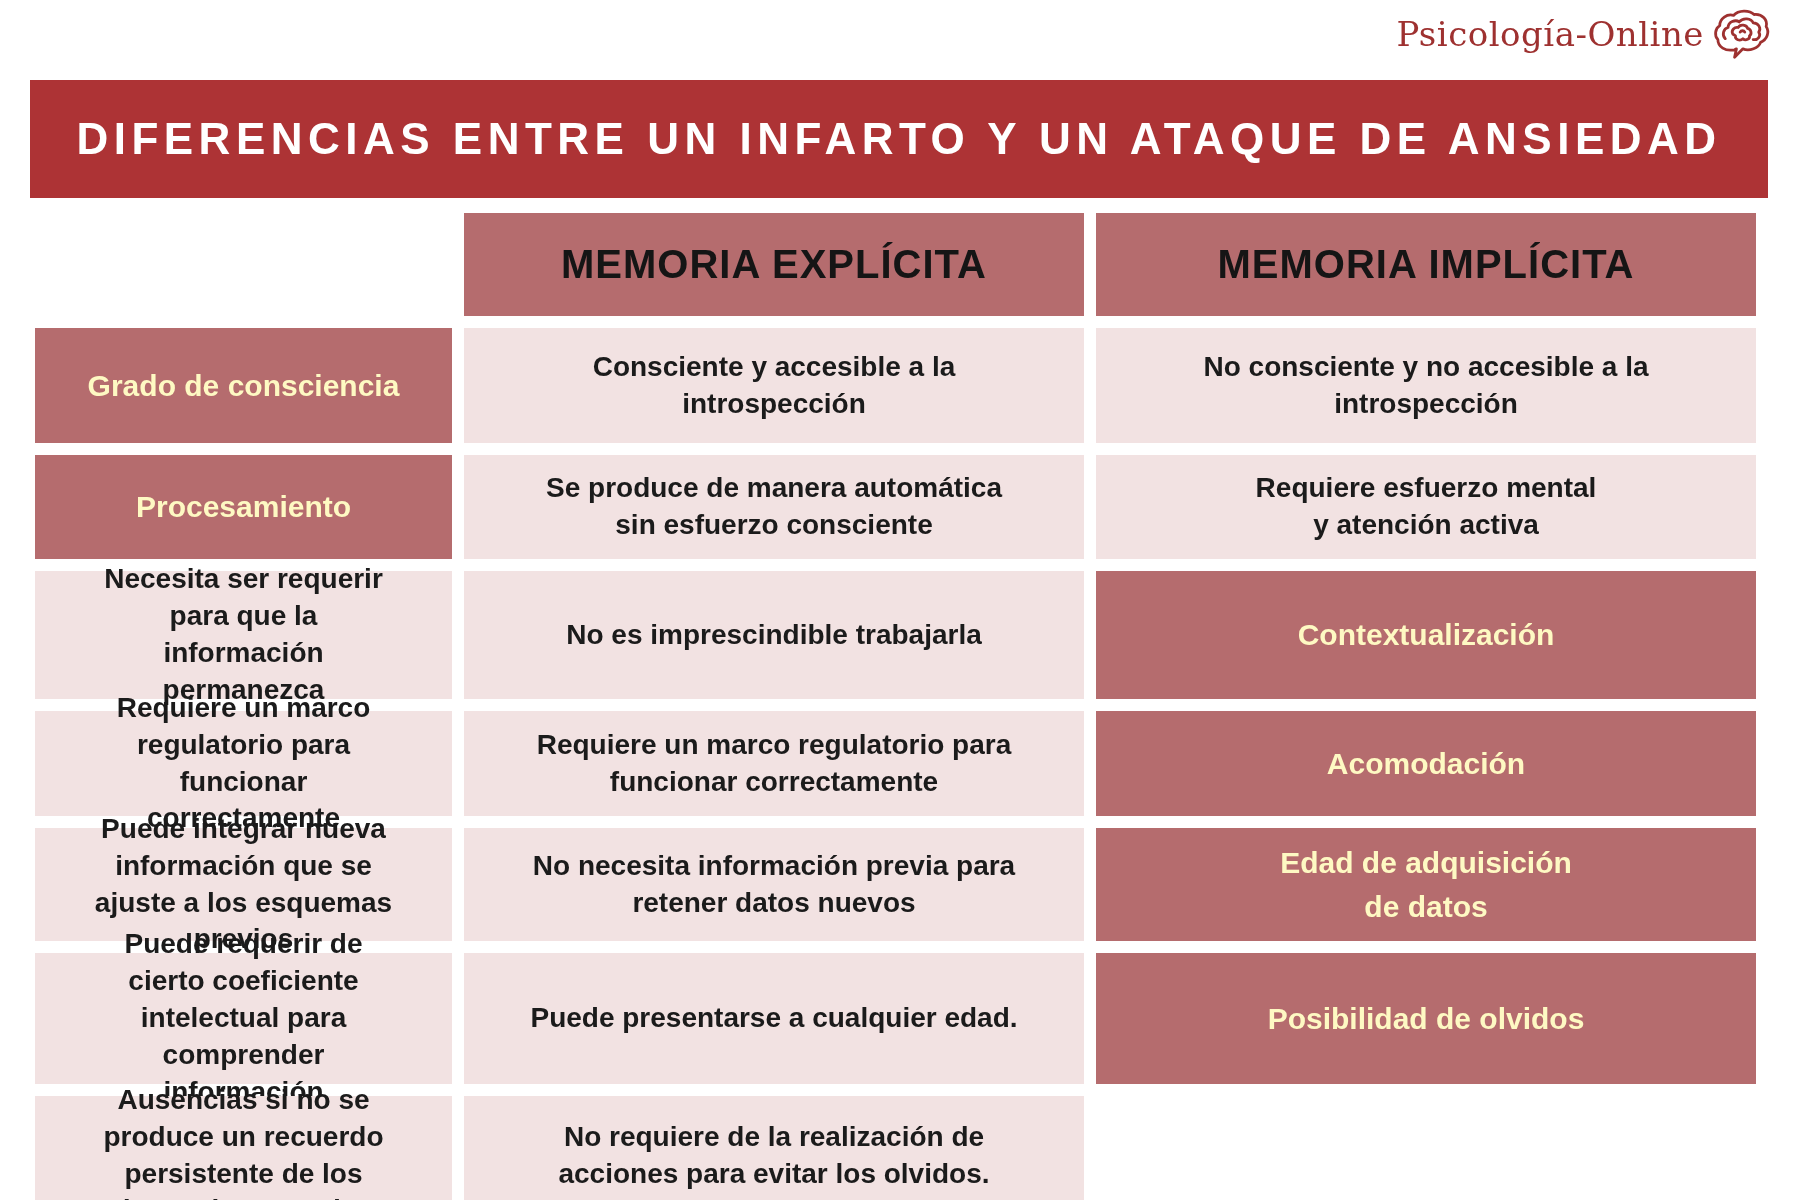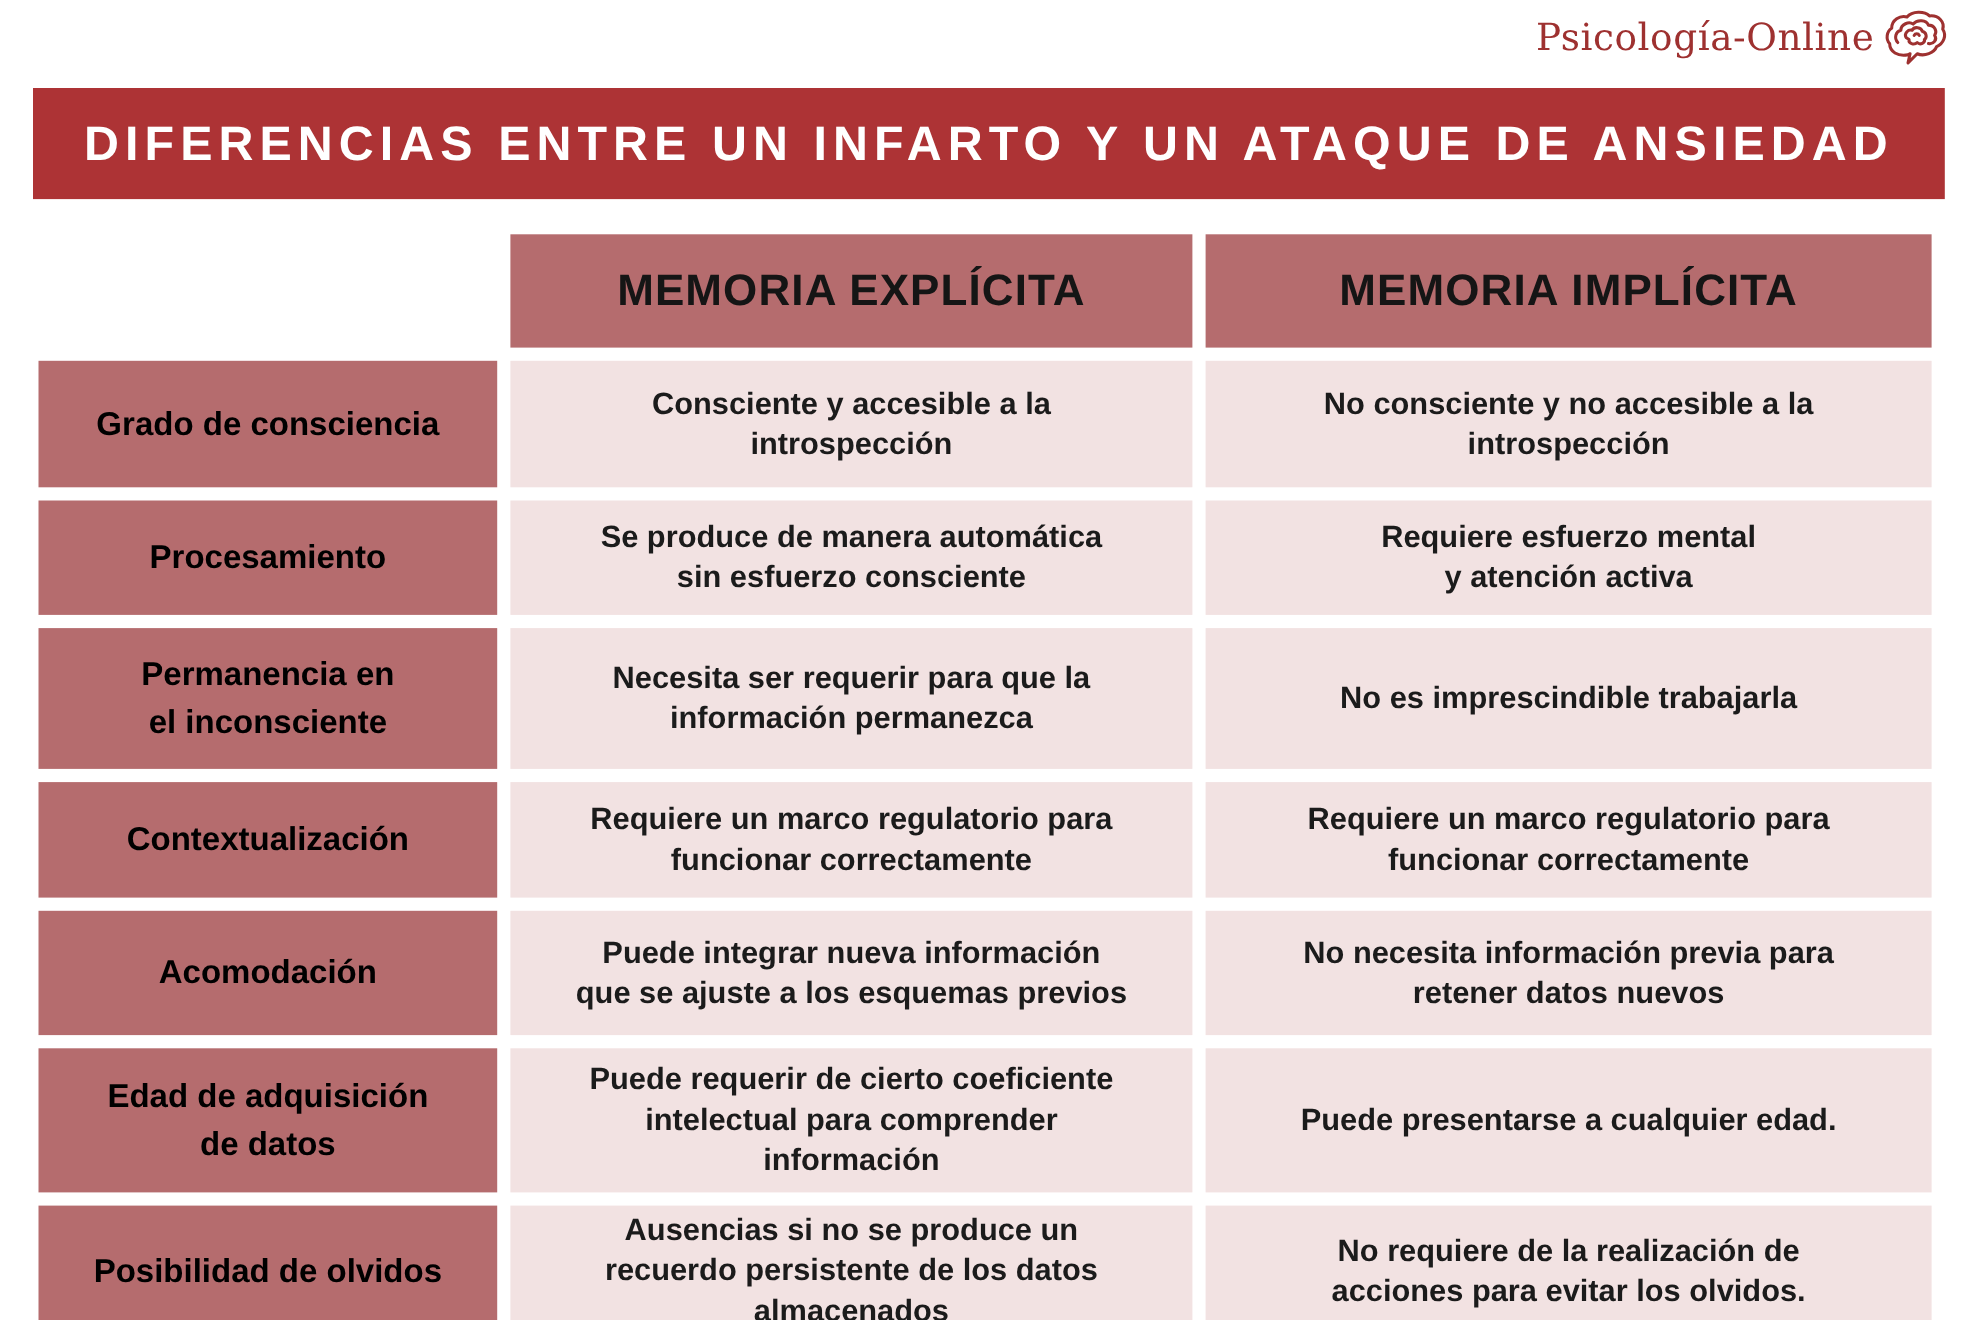--- a/index.html
+++ b/index.html
@@ -20,21 +20,21 @@
     font-family: "DejaVu Serif", serif;
     font-size: 34px; color: #9E3130; line-height: 1;
     letter-spacing: 0.5px;
   }
   .logo-text .bold { font-weight: normal; }
   .logo-icon svg { display: block; }
 
   
   .banner {
     position: absolute; left: 30px; top: 80px;
-    width: 1738px; height: 101px;
+    width: 1738px; height: 118px;
     background: #AD3335;
     display: flex; align-items: center; justify-content: center;
     padding: 0 36px;
   }
   .banner h1 {
     color: #ffffff;
     font-size: 44px; font-weight: bold;
     letter-spacing: 5.5px;
     white-space: nowrap;
   }
@@ -50,21 +50,21 @@
   .corner { background: transparent; }
   .colhead {
     background: #B56C6E;
     display: flex; align-items: center; justify-content: center;
     font-size: 40px; font-weight: bold; color: #151515;
     letter-spacing: 1px;
   }
   .rowlabel {
     background: #B56C6E;
     display: flex; align-items: center; justify-content: center;
-    font-size: 30px; font-weight: bold; color: #000000;
+    font-size: 30px; font-weight: bold; color: #fef9c3;
     text-align: center; white-space: pre-line; line-height: 1.45;
     padding: 0 14px;
   }
   .cell {
     background: #F2E2E2;
     display: flex; align-items: center; justify-content: center;
     font-size: 28px; color: #1b1b1b;
     text-align: center; white-space: pre-line; line-height: 1.32;
     padding: 0 58px;
     font-weight: bold;
@@ -98,22 +98,20 @@
 
   <div class="rowlabel">Grado de consciencia</div>
   <div class="cell">Consciente y accesible a la introspección</div>
   <div class="cell">No consciente y no accesible a la introspección</div>
 
   <div class="rowlabel">Procesamiento</div>
   <div class="cell">Se produce de manera automática sin esfuerzo consciente</div>
   <div class="cell">Requiere esfuerzo mental
 y atención activa</div>
 
-  <div class="rowlabel">Permanencia en
-el inconsciente</div>
   <div class="cell">Necesita ser requerir para que la información permanezca</div>
   <div class="cell">No es imprescindible trabajarla</div>
 
   <div class="rowlabel">Contextualización</div>
   <div class="cell">Requiere un marco regulatorio para funcionar correctamente</div>
   <div class="cell">Requiere un marco regulatorio para funcionar correctamente</div>
 
   <div class="rowlabel">Acomodación</div>
   <div class="cell">Puede integrar nueva información que se ajuste a los esquemas previos</div>
   <div class="cell">No necesita información previa para retener datos nuevos</div>

